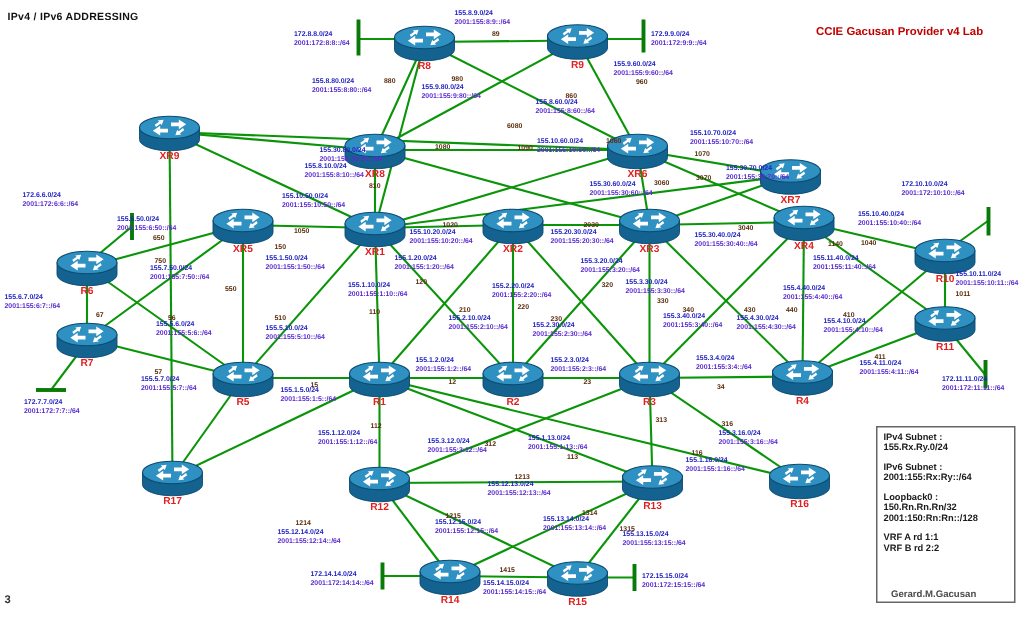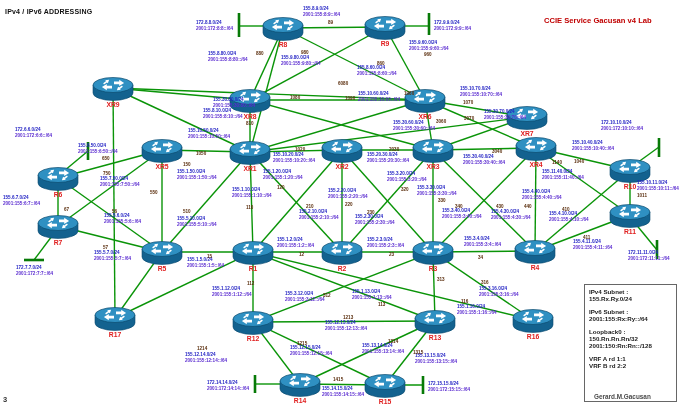--- a/index.html
+++ b/index.html
@@ -685,21 +685,21 @@
       <div class="num" style="left: 437px; top: 277px;">313</div>
       <div class="num" style="left: 323px; top: 293px;">312</div>
       <div class="num" style="left: 343px; top: 315px;">1213</div>
       <div class="num" style="left: 297px; top: 341px;">1215</div>
       <div class="num" style="left: 197px; top: 346px;">1214</div>
       <div class="num" style="left: 388px; top: 339px;">1314</div>
       <div class="num" style="left: 413px; top: 350px;">1315</div>
       <div class="num" style="left: 333px; top: 377px;">1415</div>
     </div>
   <div class="hdr">IPv4  / IPv6 ADDRESSING</div>
-  <div class="title">CCIE Service Gacusan v4 Lab</div>
+  <div class="title">CCIE Gacusan Provider v4 Lab</div>
   <div class="legend" id="legend">
       <div>IPv4 Subnet :</div>
       <div>155.Rx.Ry.0/24</div>
       <div class="sp"></div>
       <div>IPv6 Subnet :</div>
       <div>2001:155:Rx:Ry::/64</div>
       <div class="sp"></div>
       <div>Loopback0 :</div>
       <div>150.Rn.Rn.Rn/32</div>
       <div>2001:150:Rn:Rn::/128</div>

